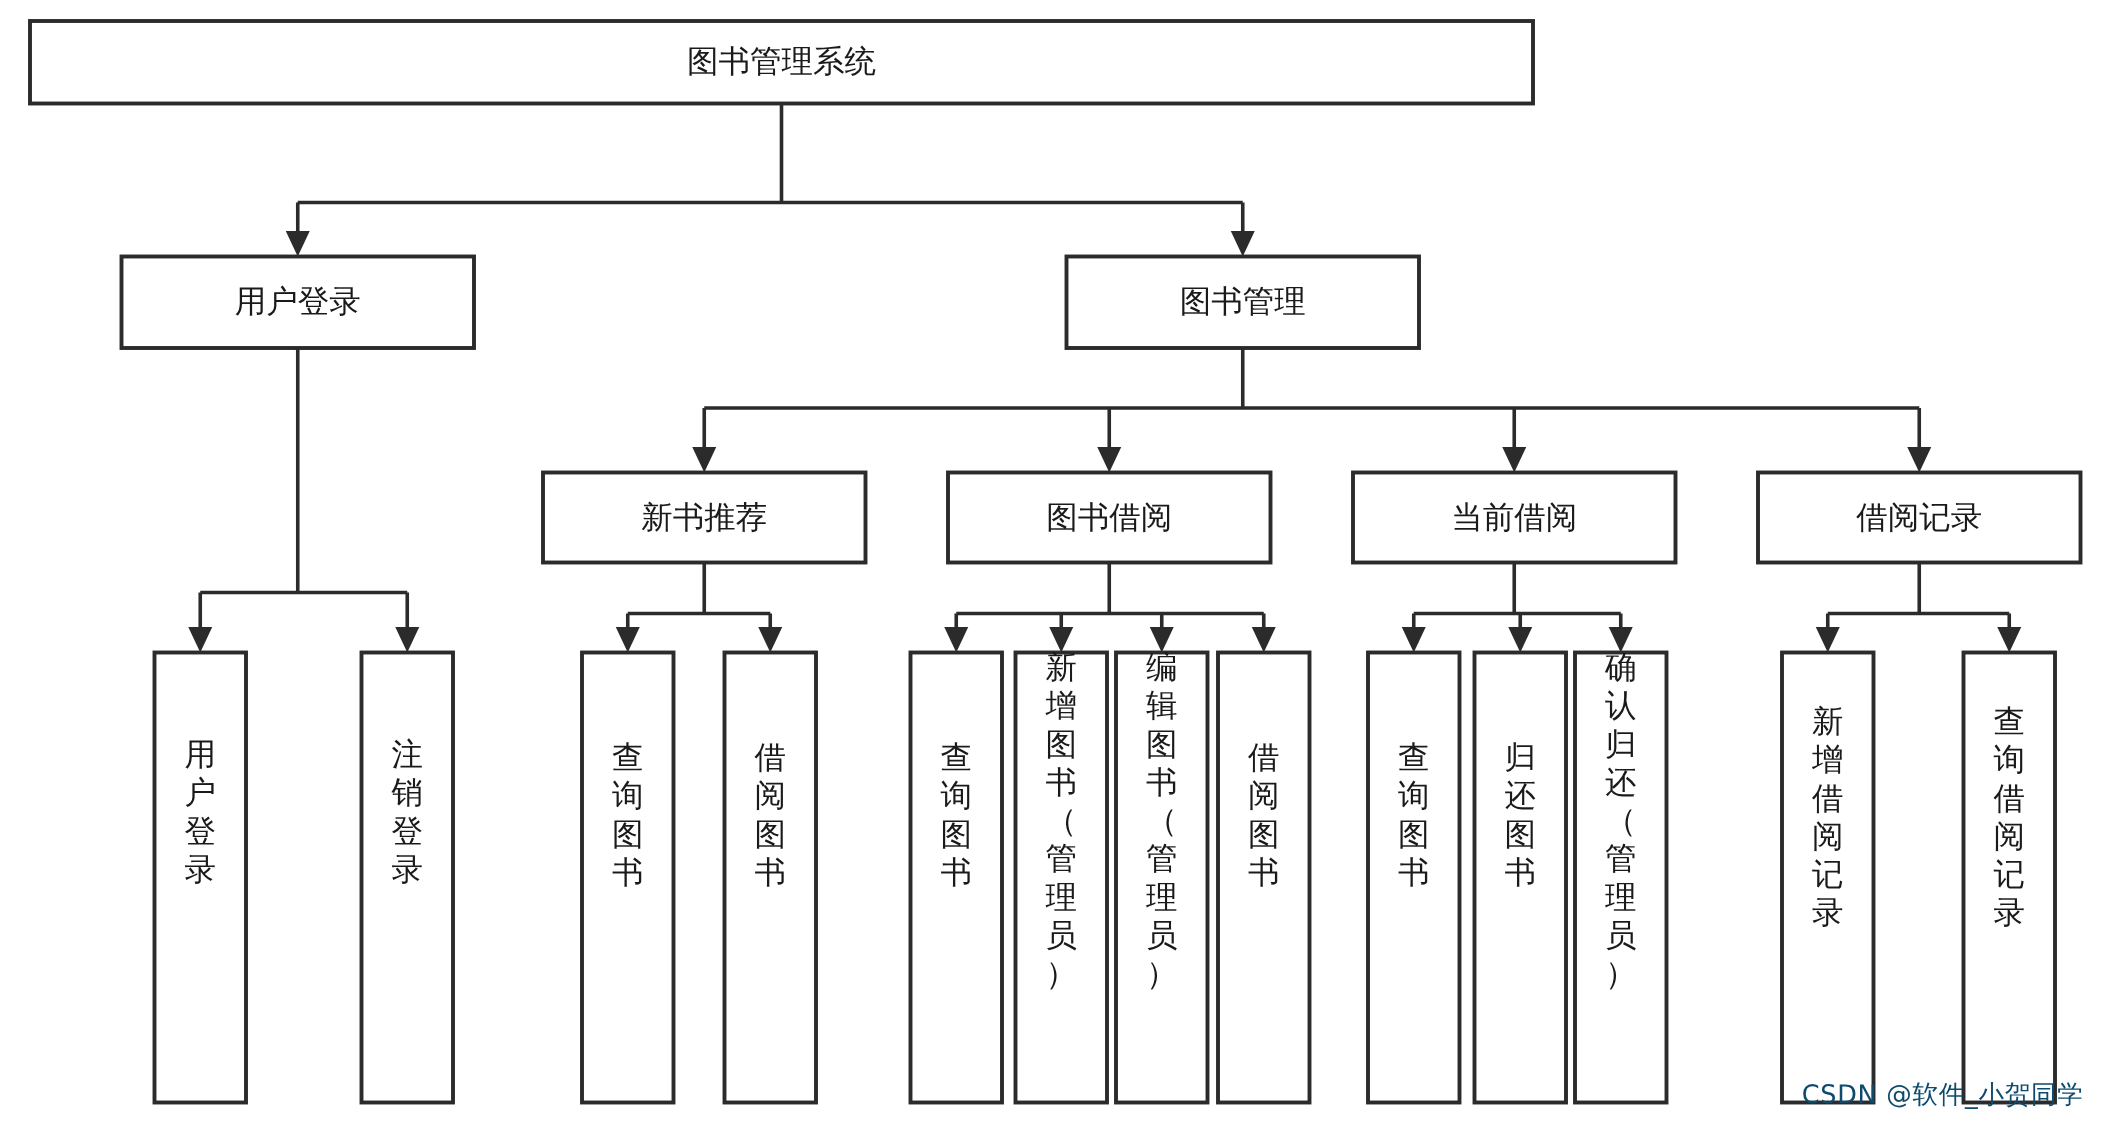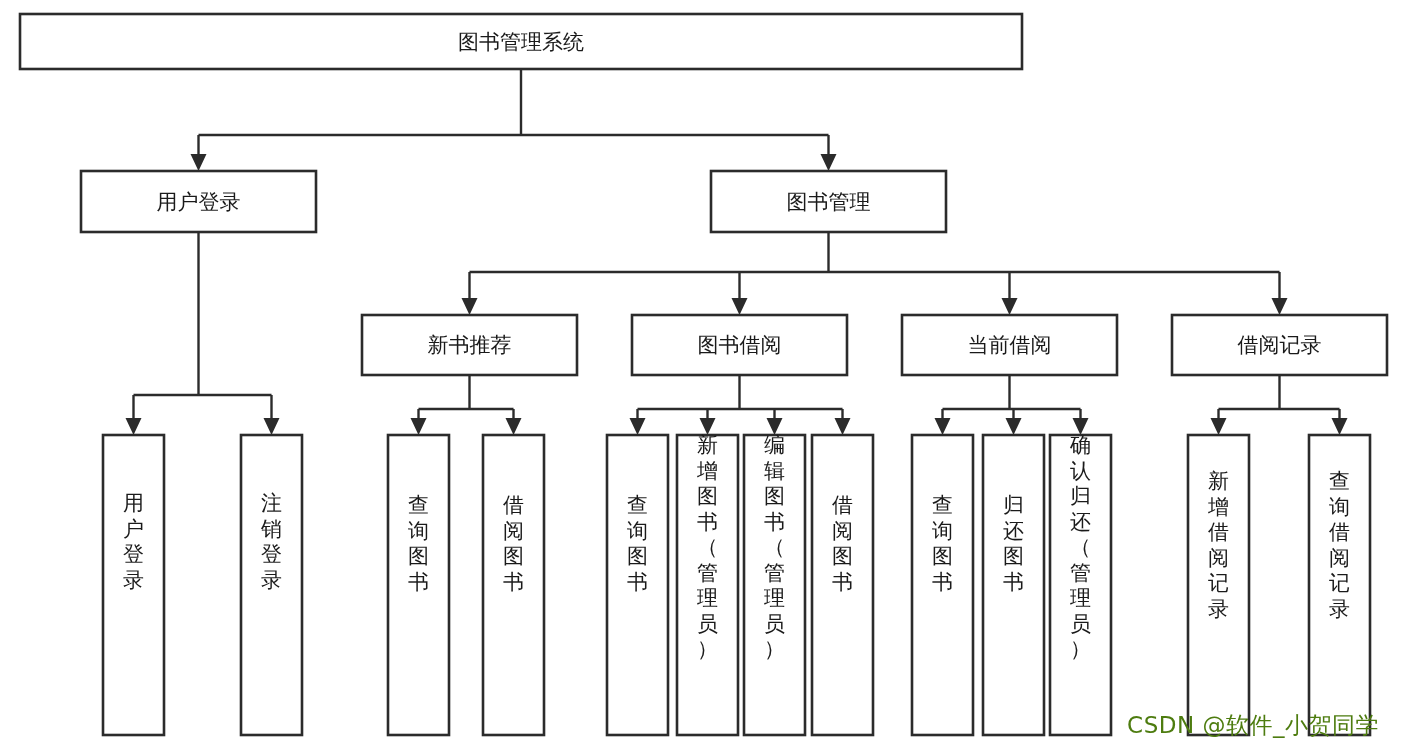--- a/index.html
+++ b/index.html
@@ -51,25 +51,25 @@
     dominant-baseline: middle;
   }
   .node-label-vertical {
     fill: #1a1a1a;
     font-family: "DejaVu Sans", "Liberation Sans", sans-serif;
     font-size: 21px;
     text-anchor: middle;
   }
   .watermark {
     position: absolute;
-    right: 26px;
+    right: 16px;
     bottom: 6px;
     font-family: "DejaVu Sans", "Liberation Sans", sans-serif;
-    font-size: 23px;
-    color: #4d7c0f;
+    font-size: 17px;
+    color: #0c4a6e;
     white-space: nowrap;
     letter-spacing: 0.5px;
   }
 </style>
 </head>
 <body>
 
 <div id="diagram-root">
   <svg class="flow" viewBox="0 0 1405 747" xmlns="http://www.w3.org/2000/svg">
     <g id="connectors-layer">

